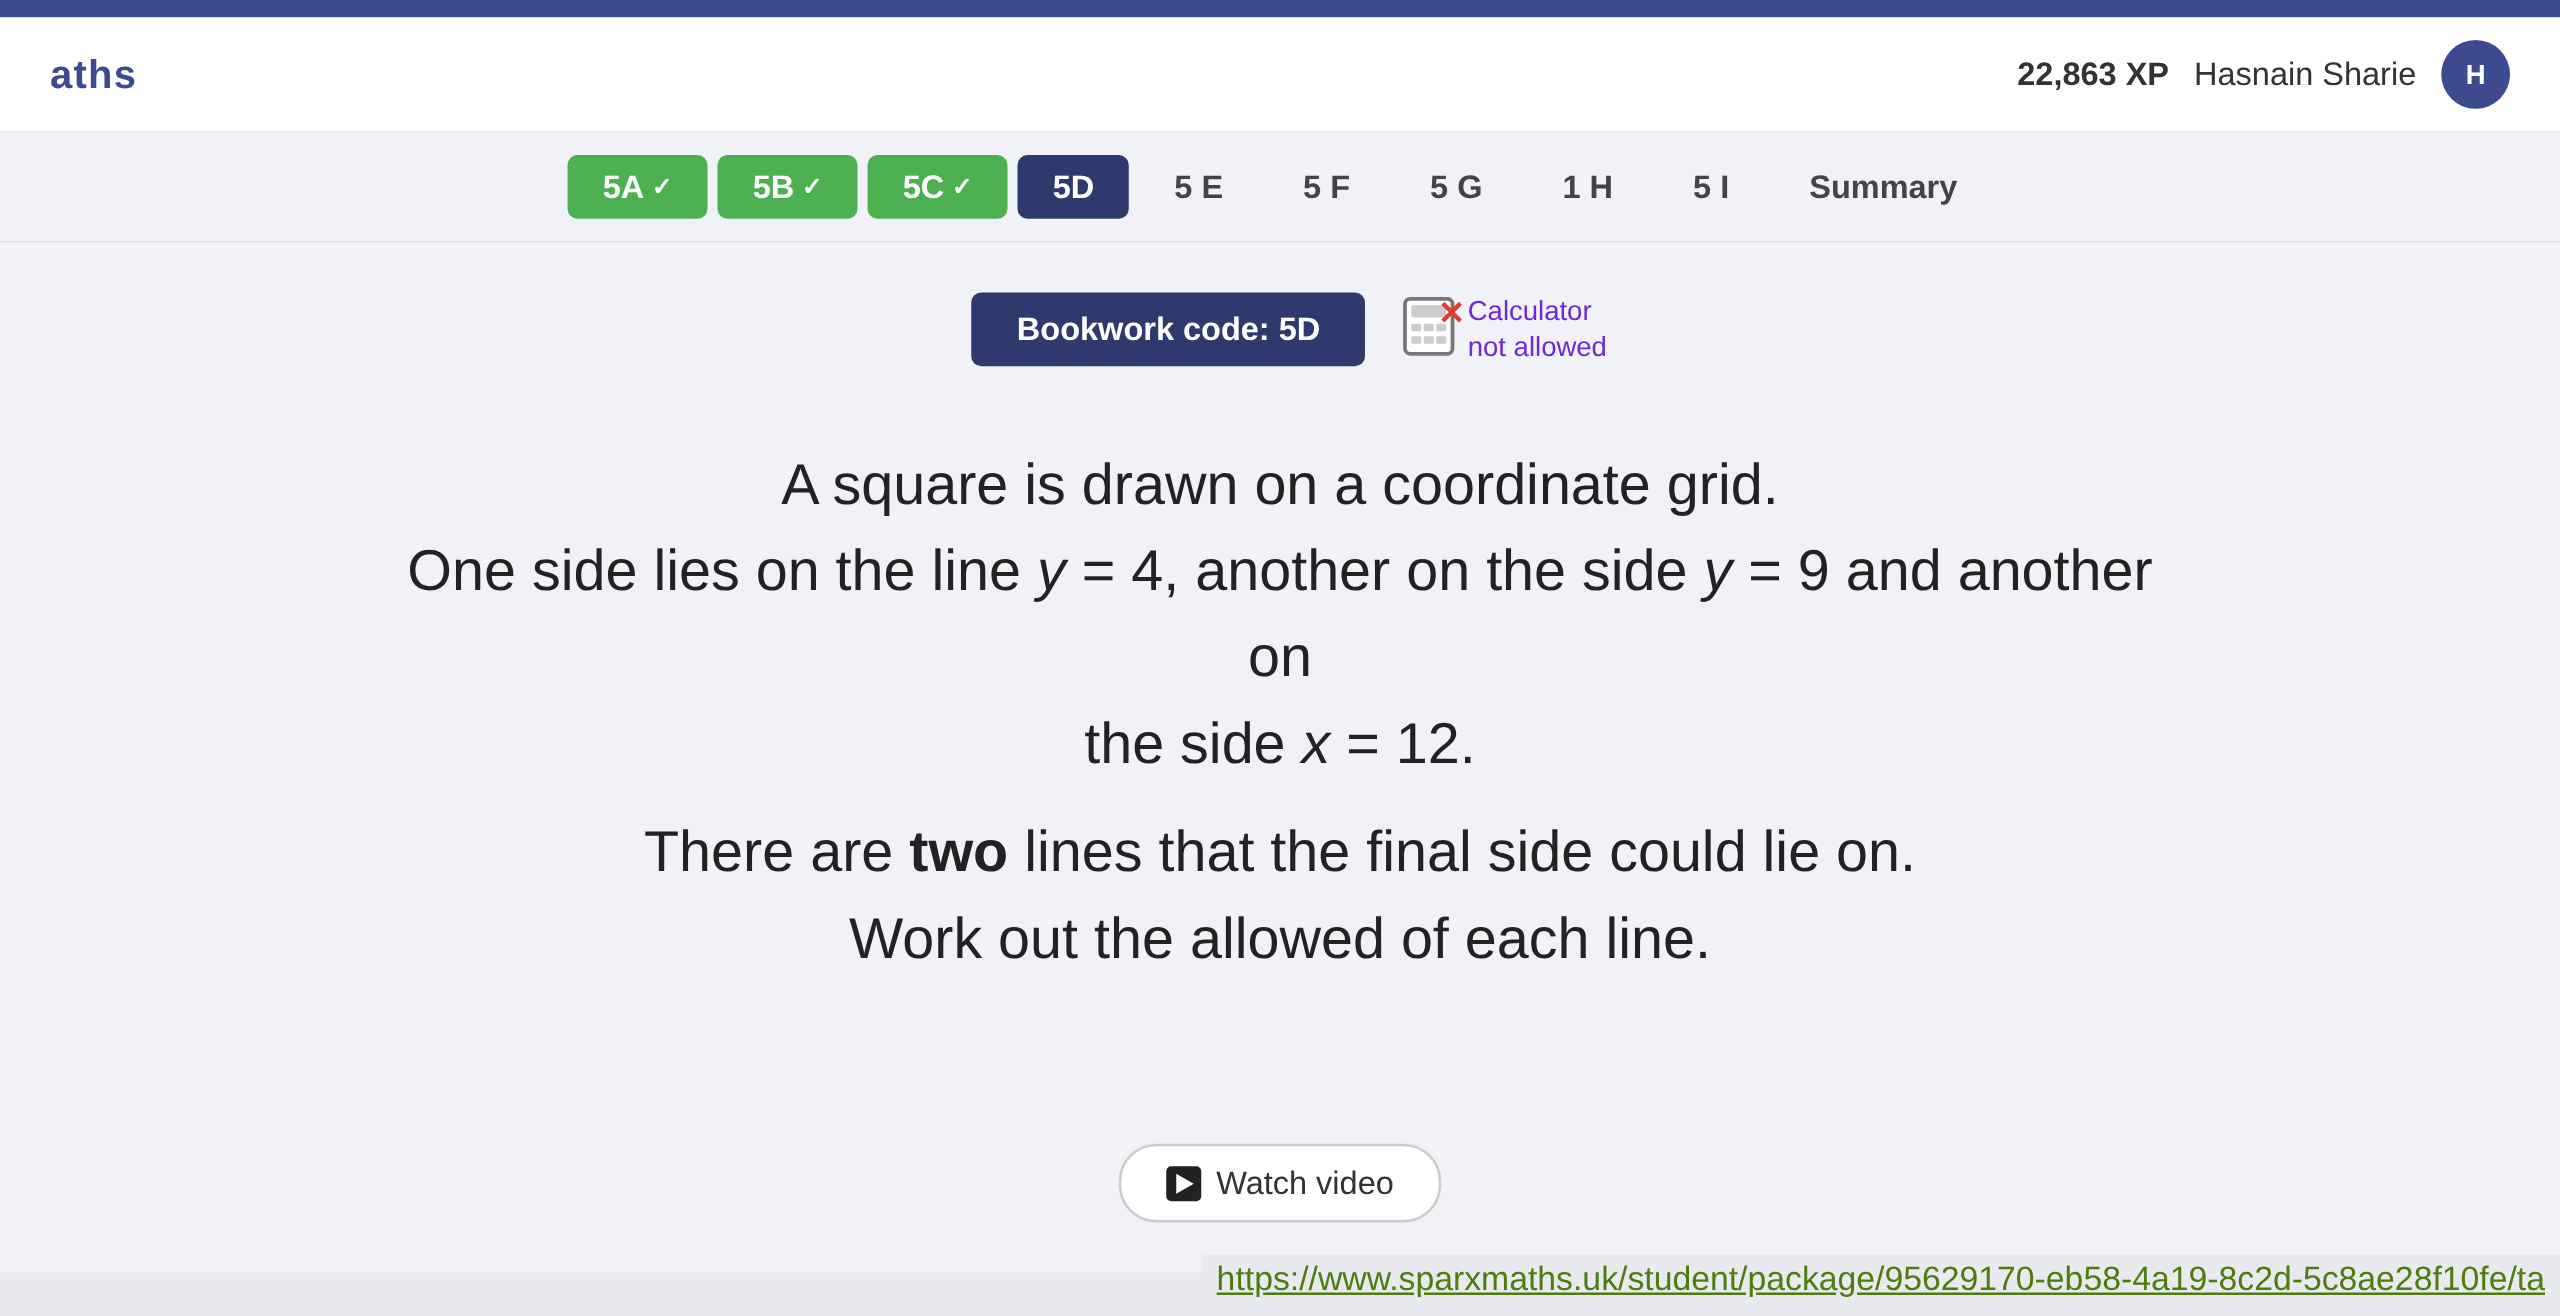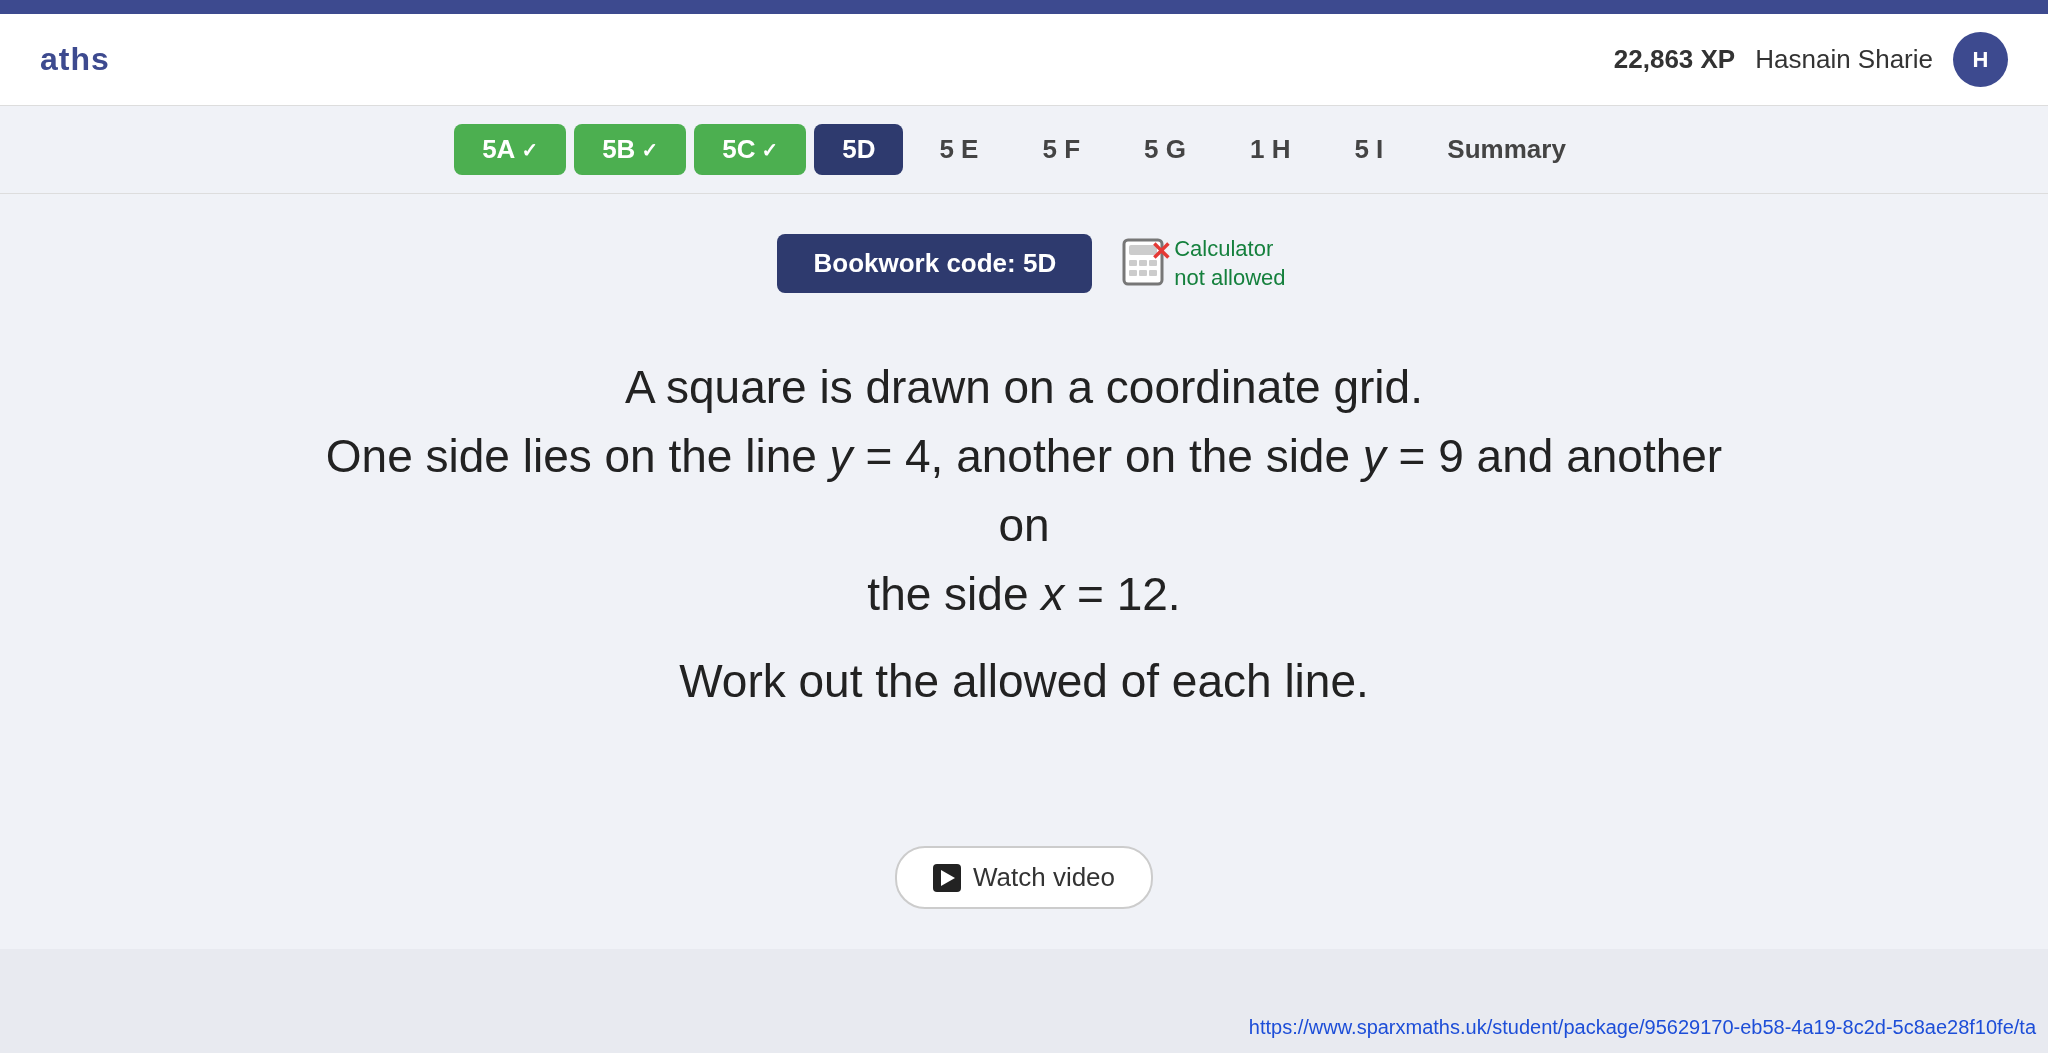--- a/index.html
+++ b/index.html
@@ -148,21 +148,21 @@
       right: -8px;
       color: #e53935;
       font-size: 26px;
       font-weight: bold;
     }
 
     .calc-text {
       display: flex;
       flex-direction: column;
       font-size: 22px;
-      color: #15803d;
+      color: #6d28d9;
       line-height: 1.3;
     }
 
     
     .question-block {
       text-align: center;
       margin-bottom: 50px;
       max-width: 1400px;
     }
 
@@ -209,24 +209,25 @@
       border-top: 8px solid transparent;
       border-bottom: 8px solid transparent;
       border-left: 14px solid white;
       margin-left: 3px;
     }
 
     .url-bar {
       position: absolute;
       bottom: 10px;
       right: 0;
-      font-size: 20px;
-      color: #1d4ed8;
+      font-size: 27px;
+      color: #4d7c0f;
       background: #e8eaf0;
       padding: 4px 12px;
+      text-decoration: underline;
     }
 
     
     .avatar-circle {
       width: 55px;
       height: 55px;
       border-radius: 50%;
       background: #3d4a8f;
       display: flex;
       align-items: center;
@@ -328,20 +329,21 @@
         <span>not allowed</span>
       </div>
     </div>
   </div>
 
   <div class="question-block">
     <p class="question-text">A square is drawn on a coordinate grid.</p>
     <p class="question-text">One side lies on the line <em>y</em> = 4, another on the side <em>y</em> = 9 and another on</p>
     <p class="question-text">the side <em>x</em> = 12.</p>
     <br>
+    <p class="question-text">There are <span class="bold">two</span> lines that the final side could lie on.</p>
     <p class="question-text">Work out the allowed of each line.</p>
   </div>
 
   <button class="watch-video-btn">
     <div class="play-icon">
       <div class="play-triangle"></div>
     </div>
     <span>Watch video</span>
   </button>
 

